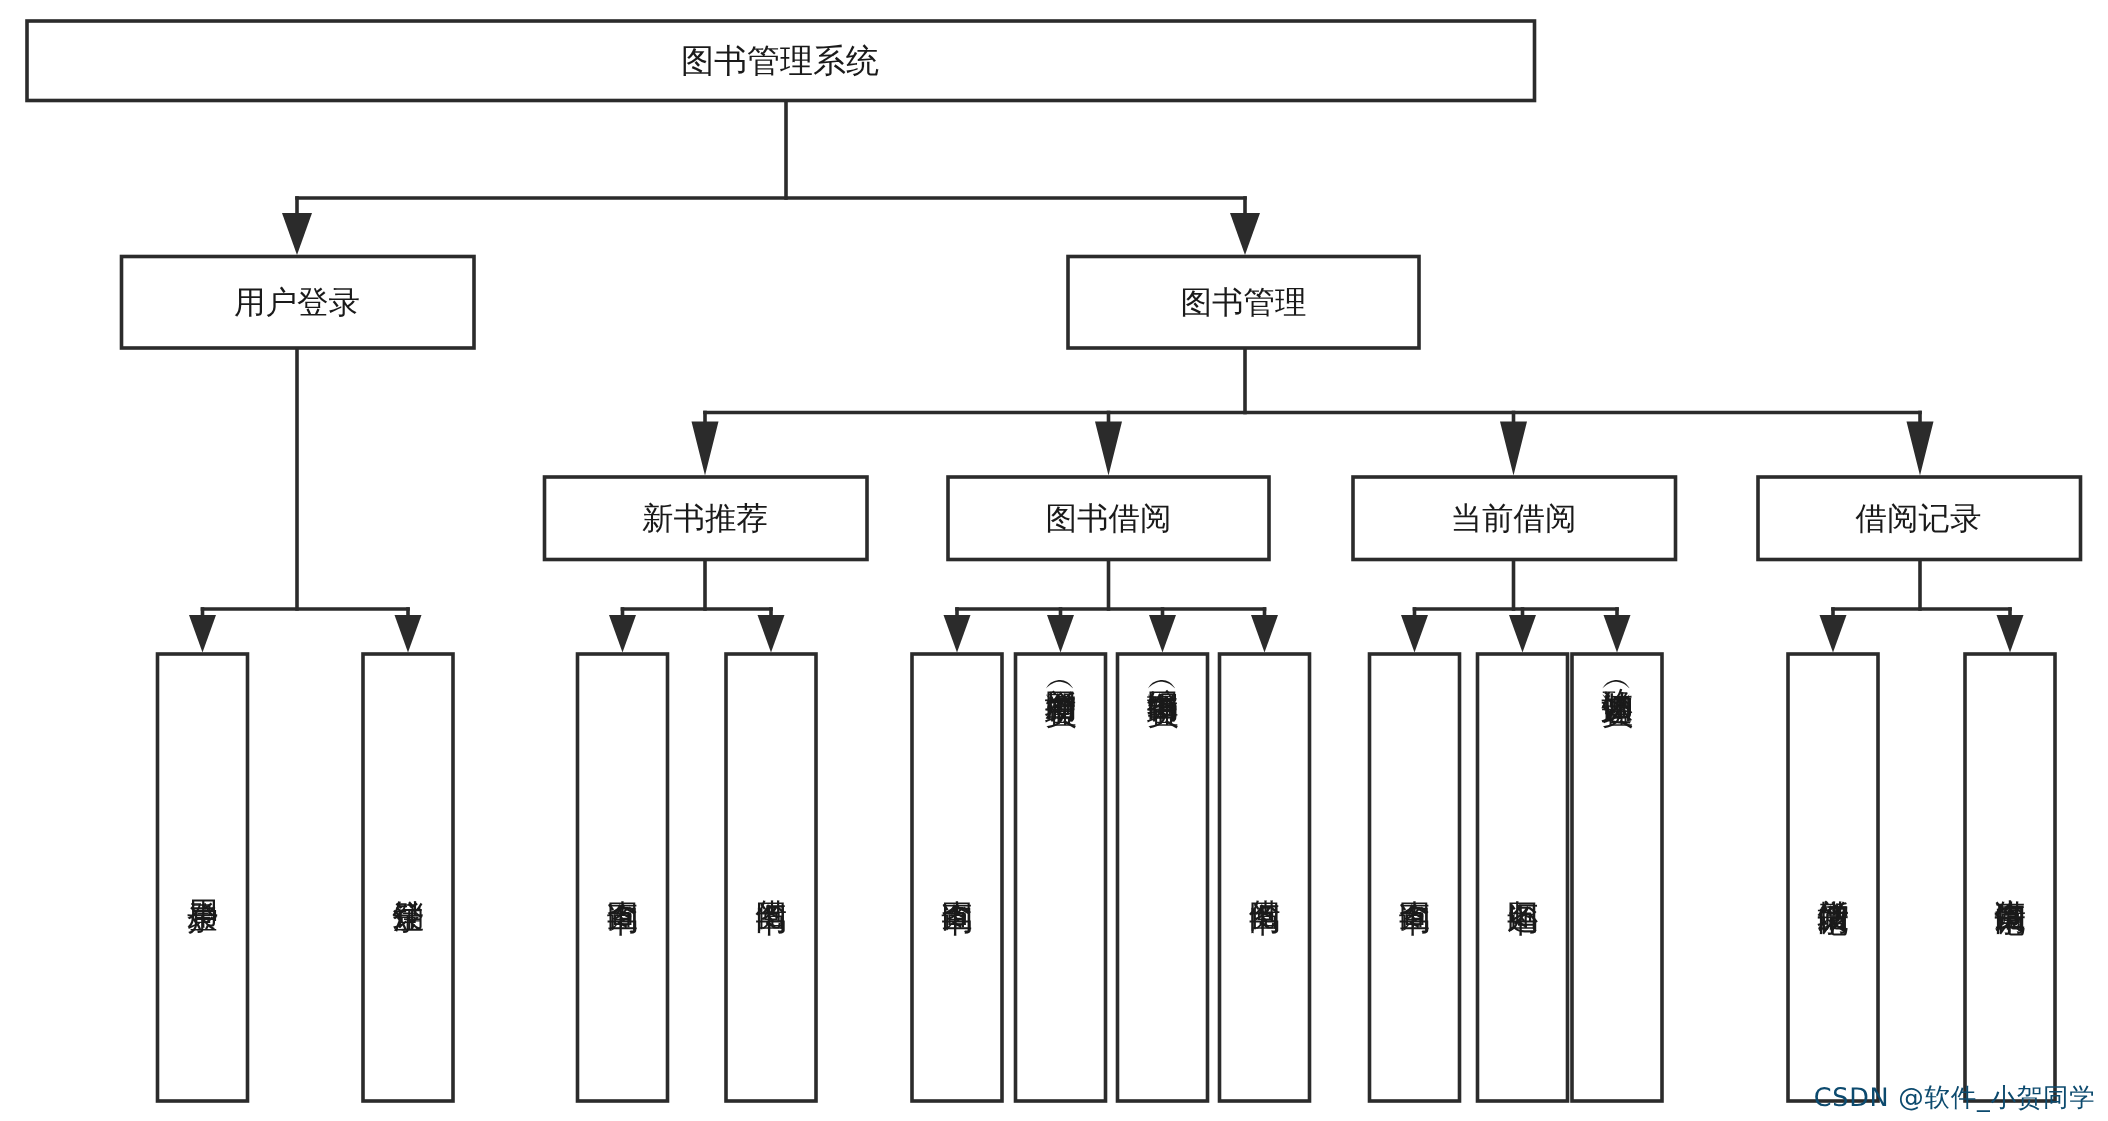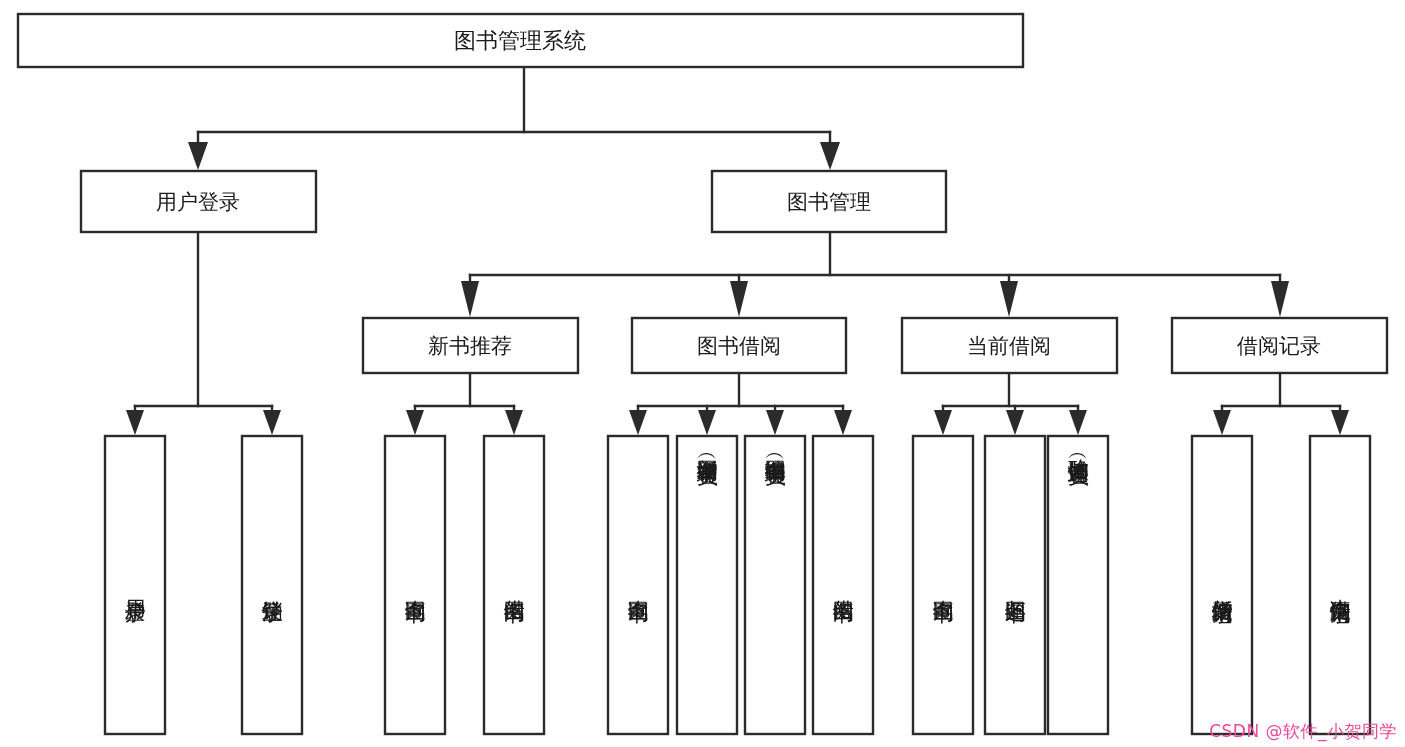--- a/index.html
+++ b/index.html
@@ -69,21 +69,21 @@
     white-space: nowrap;
     pointer-events: none;
     text-align: start;
   }
   .watermark {
     position: absolute;
     right: 8px;
     bottom: 4px;
     font-family: "DejaVu Sans", "Liberation Sans", sans-serif;
     font-size: 17px;
-    color: #ec4899;
+    color: #0c4a6e;
     white-space: nowrap;
     letter-spacing: 0.5px;
     margin-left: 12px;
   }
 </style>
 </head>
 <body>
 
 <div id="diagram-root">
   <svg id="tree-svg" viewBox="0 0 1405 747" xmlns="http://www.w3.org/2000/svg">

